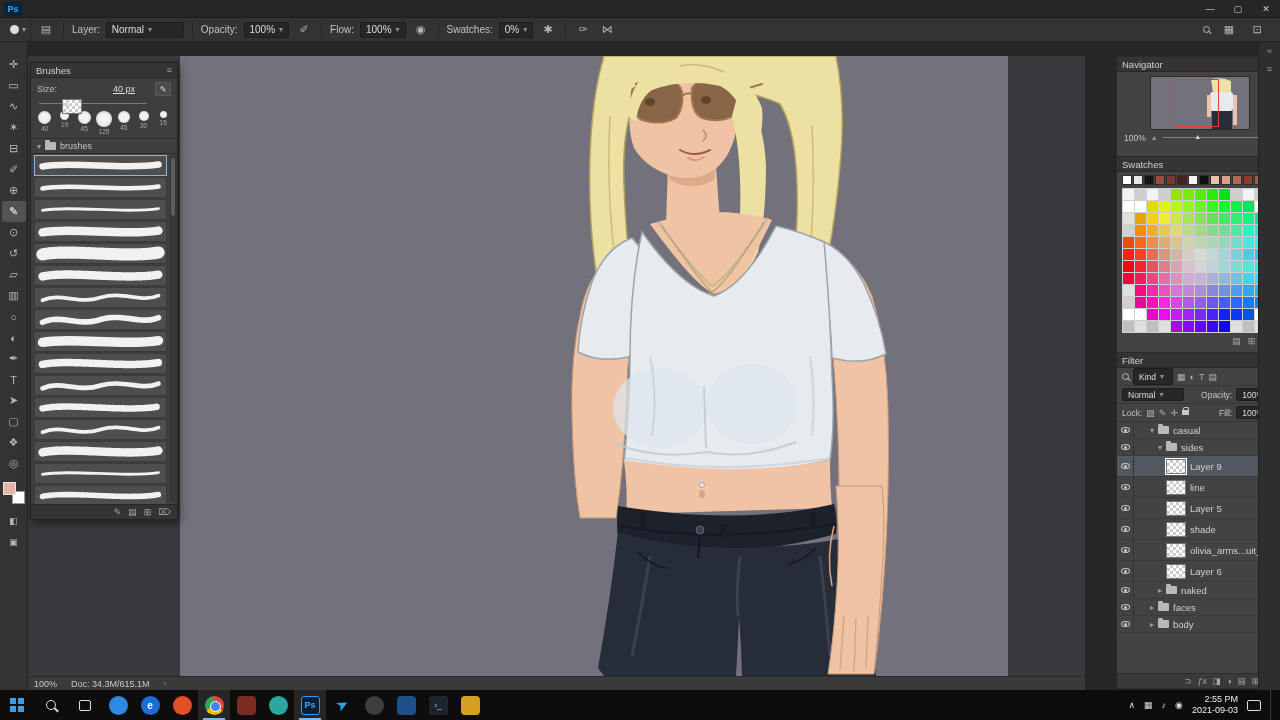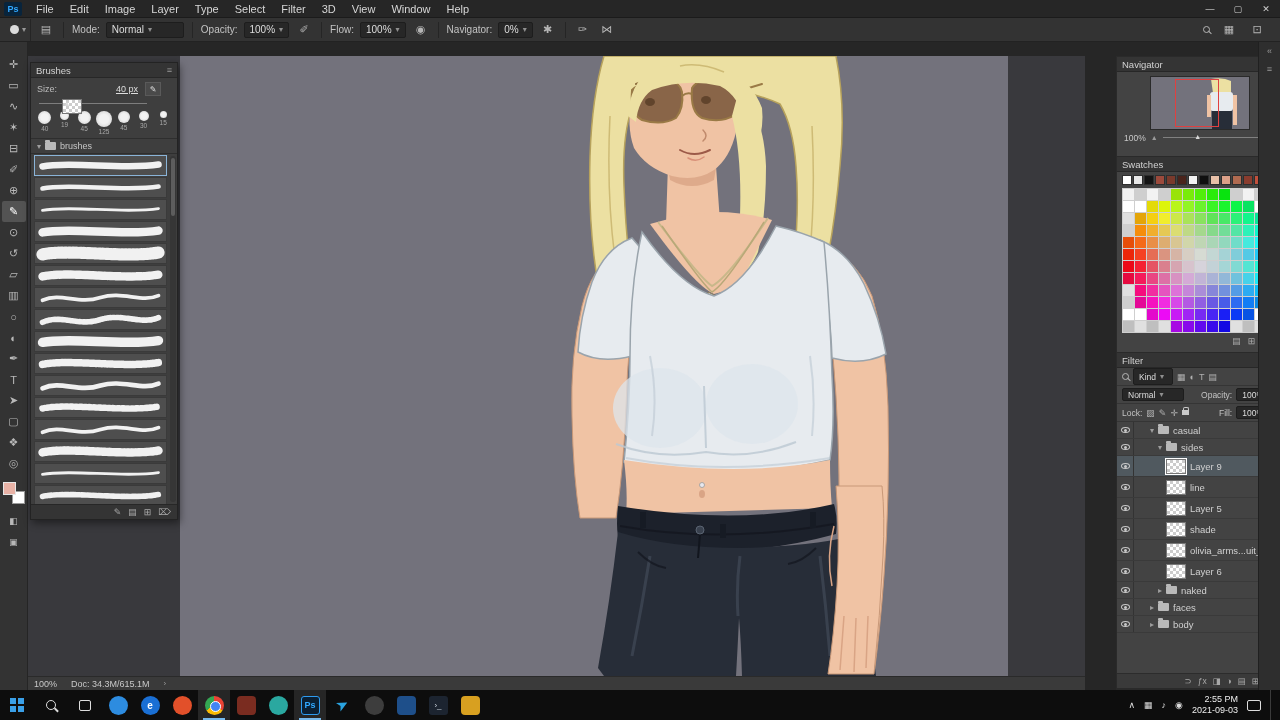--- a/index.html
+++ b/index.html
@@ -45,21 +45,21 @@
   #document svg { display:block; }
 
   
   #statusbar { position:absolute; left:28px; top:676px; width:1057px; height:14px; background:#3a3a3a; border-top:1px solid #2a2a2a; display:flex; align-items:center; gap:14px; padding:0 6px; font-size:9px; color:#c8c8c8; }
   #statusbar .chev { color:#9a9a9a; }
 
   
   #brushes-panel { position:absolute; left:30px; top:62px; width:148px; height:458px; background:#3e3e3e; border:1px solid #232323; box-shadow:2px 3px 8px rgba(0,0,0,.45); z-index:6; display:flex; flex-direction:column; }
   .phead { height:15px; background:#343434; border-bottom:1px solid #272727; display:flex; align-items:center; padding:0 5px; font-size:9.5px; color:#d2d2d2; gap:5px; }
   .phead .ham { margin-left:auto; color:#9a9a9a; font-size:9px; }
-  #brush-size-row { display:flex; align-items:center; padding:4px 16px 0 6px; gap:7px; font-size:9px; color:#bdbdbd; }
+  #brush-size-row { display:flex; align-items:center; padding:4px 6px 0 6px; gap:20px; font-size:9px; color:#bdbdbd; }
   #brush-size-val { margin-left:auto; color:#ddd;text-decoration:underline; }
   #brush-tip-icon { width:16px; height:14px; border:1px solid #5a5a5a; background:#4a4a4a; color:#ddd; font-size:8px; display:flex; align-items:center; justify-content:center; }
   #brush-slider { margin:3px 8px 2px 8px; height:8px; position:relative; }
   #brush-slider .track { position:absolute; left:0; right:22px; top:4px; height:1px; background:#7d7d7d; }
   #brush-slider .thumb { position:absolute; left:18%; top:0; color:#d8d8d8; font-size:7px; }
   #preset-row { display:flex; align-items:flex-start; gap:4px; padding:2px 6px 3px 6px; border-bottom:1px solid #2e2e2e; }
   .preset { display:flex; flex-direction:column; align-items:center; gap:1px; width:16px; }
   .preset .c { border-radius:50%; background:radial-gradient(circle,#f2f2f2 40%,#c9c9c9 100%); }
   .preset .n { font-size:6.5px; color:#a8a8a8; }
   #brush-folder-row { display:flex; align-items:center; gap:4px; padding:2px 6px; font-size:9px; color:#c6c6c6; border-bottom:1px solid #2e2e2e; }
@@ -144,65 +144,52 @@
   #notif { width:14px; height:11px; border:1px solid #ddd; border-radius:2px; }
   #show-desktop { width:4px; height:30px; border-left:1px solid #3a3a3a; }
 </style>
 </head>
 <body>
 
 <div id="app">
 
   <div id="menubar">
     <div id="ps-logo">Ps</div>
-    <div id="menu-items" style="display: flex;">
-        <span class="menu-item">File</span>
-        <span class="menu-item">Edit</span>
-        <span class="menu-item">Image</span>
-        <span class="menu-item">Layer</span>
-        <span class="menu-item">Type</span>
-        <span class="menu-item">Select</span>
-        <span class="menu-item">Filter</span>
-        <span class="menu-item">3D</span>
-        <span class="menu-item">View</span>
-        <span class="menu-item">Window</span>
-        <span class="menu-item">Help</span>
-      </div>
     <div id="win-controls">
       <div class="winbtn">—</div>
       <div class="winbtn">▢</div>
       <div class="winbtn close">✕</div>
     </div>
   </div>
 
   <div id="optionsbar">
     <div class="ob-tool">
       <span class="dot"></span>
       <span class="caret">▾</span>
     </div>
     <div class="ob-ico">▤</div>
     <div class="ob-sep"></div>
-    <span class="lbl">Mode:</span>
+    <span class="lbl">Layer:</span>
     <div class="dd" style="min-width:78px">
         <span>Normal</span>
       </div>
     <div class="ob-sep"></div>
     <span class="lbl">Opacity:</span>
     <div class="dd">
         <span>100%</span>
       </div>
     <div class="ob-ico">✐</div>
     <div class="ob-sep"></div>
     <span class="lbl">Flow:</span>
     <div class="dd">
         <span>100%</span>
       </div>
     <div class="ob-ico">◉</div>
     <div class="ob-sep"></div>
-    <span class="lbl">Navigator:</span>
+    <span class="lbl">Swatches:</span>
     <div class="dd">
         <span>0%</span>
       </div>
     <div class="ob-ico">✱</div>
     <div class="ob-sep"></div>
     <div class="ob-ico">✑</div>
     <div class="ob-ico">⋈</div>
     <div id="ob-right">
       <div class="srch"></div>
       <div class="ob-ico">▦</div>

